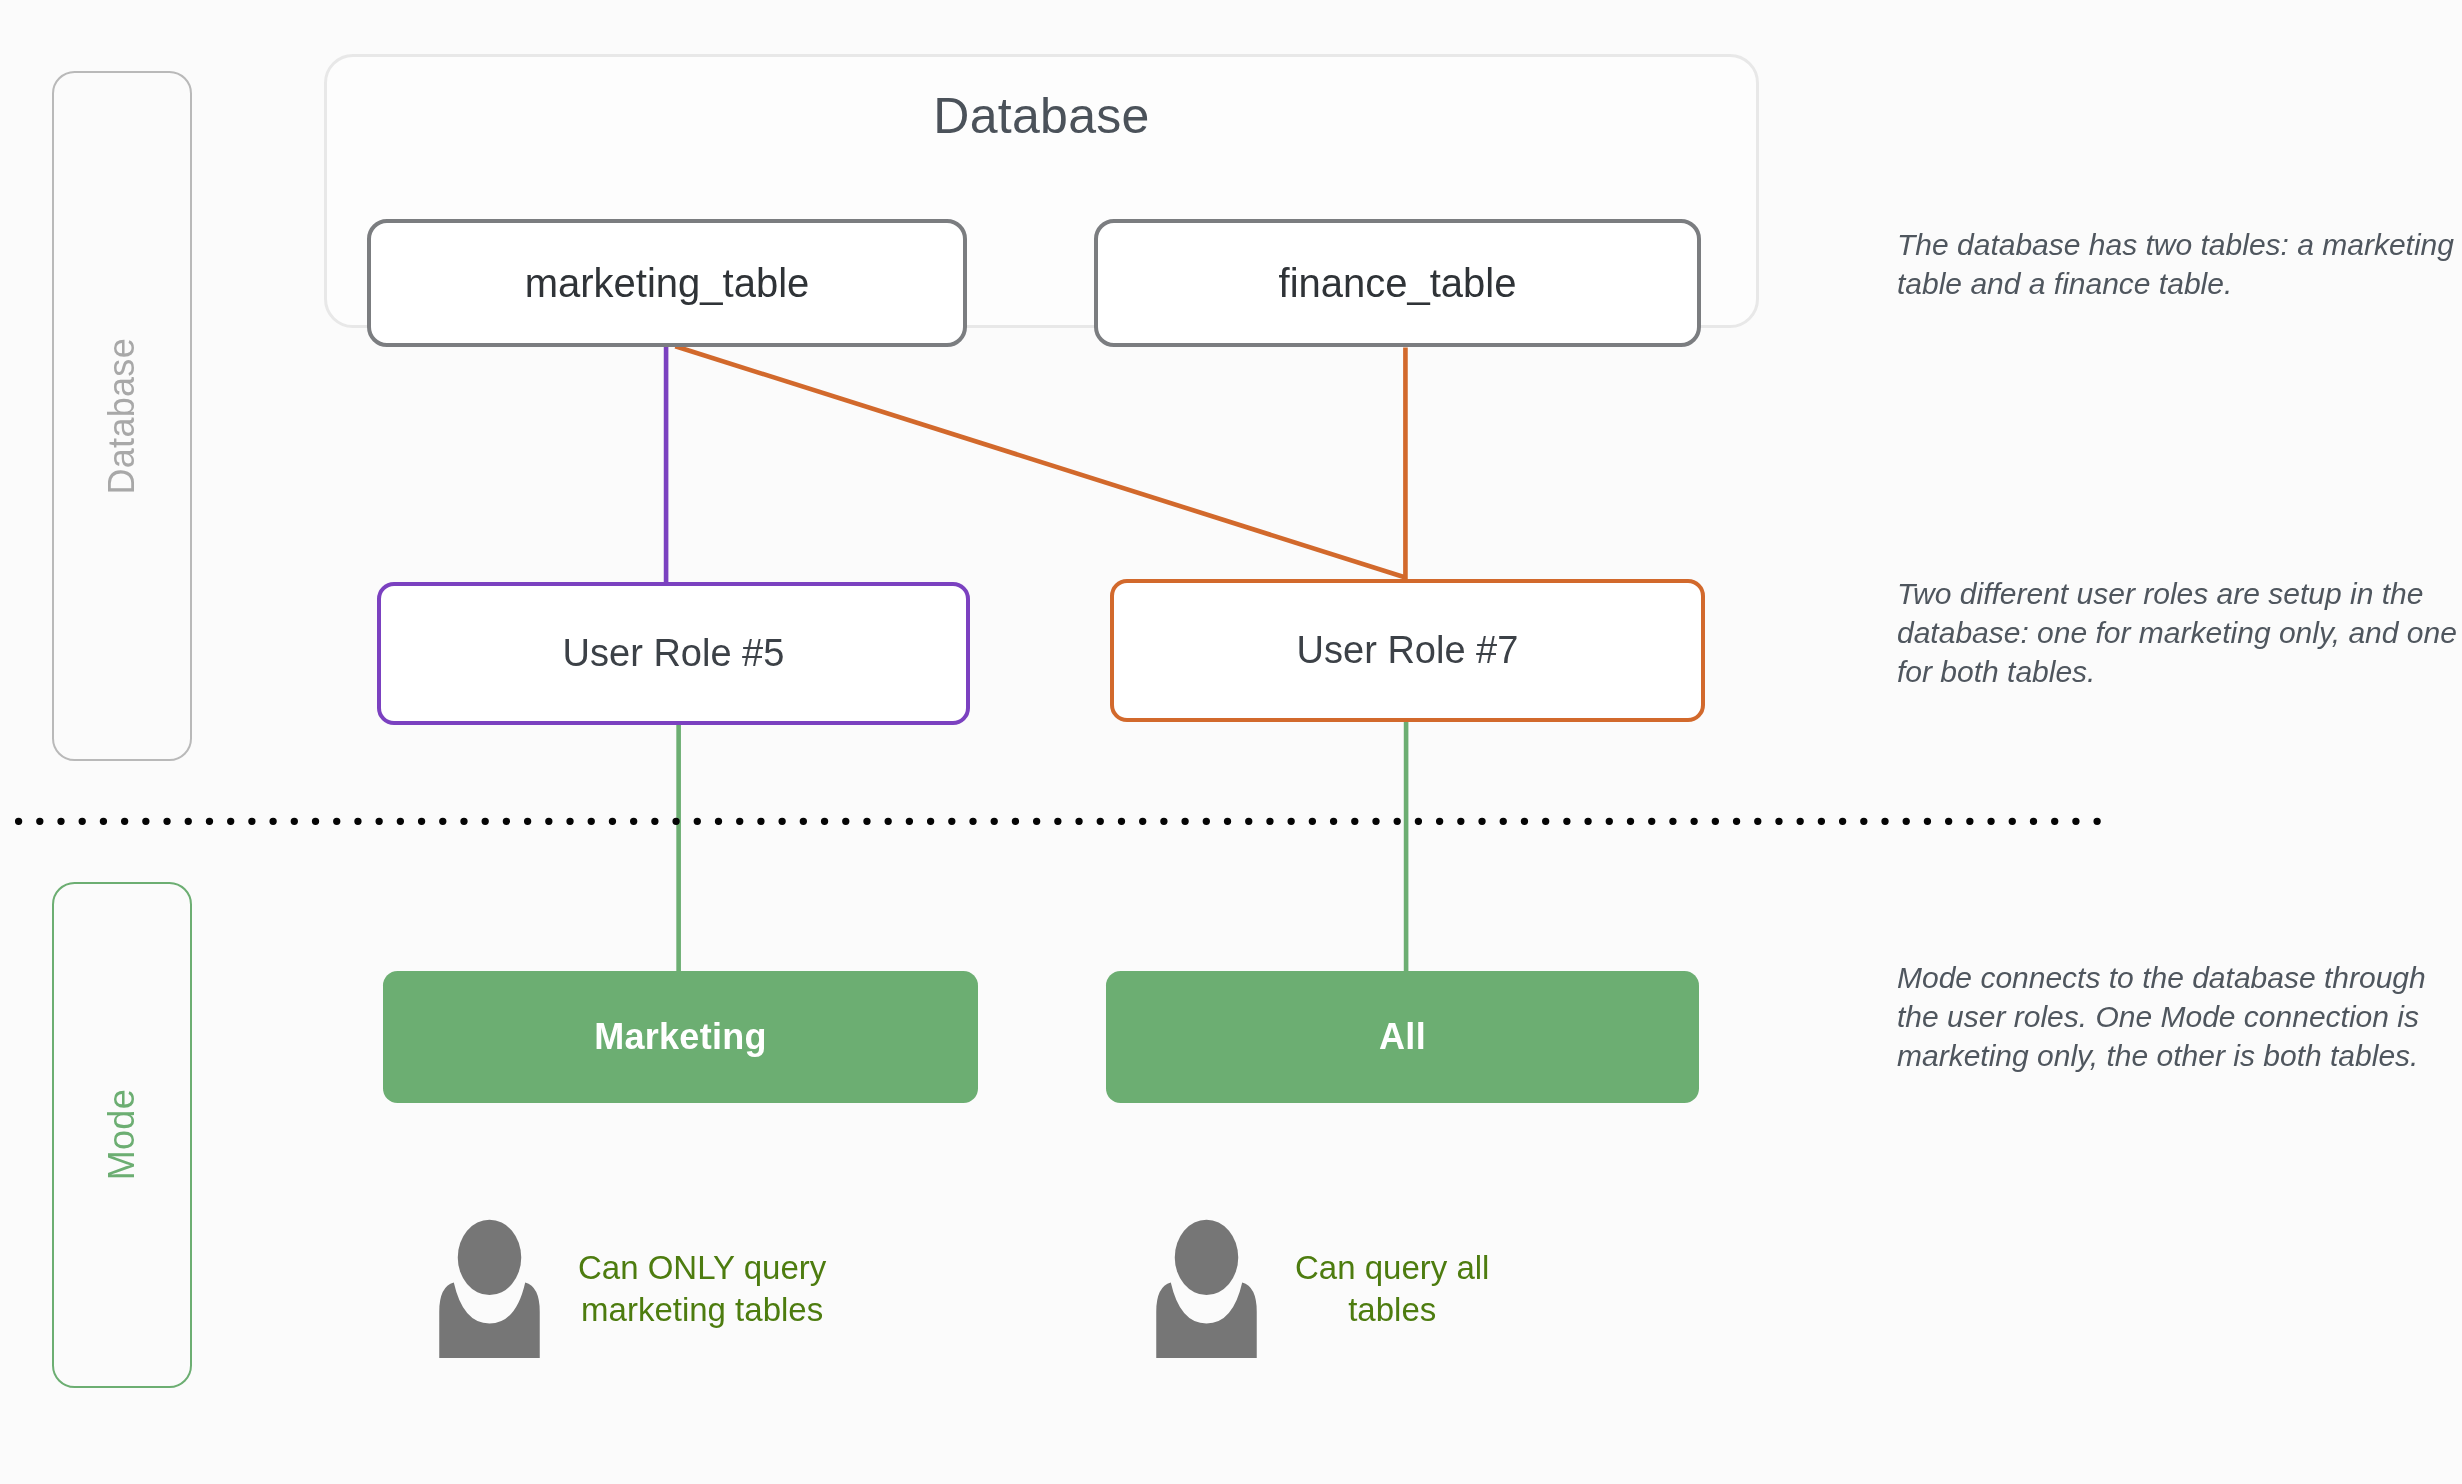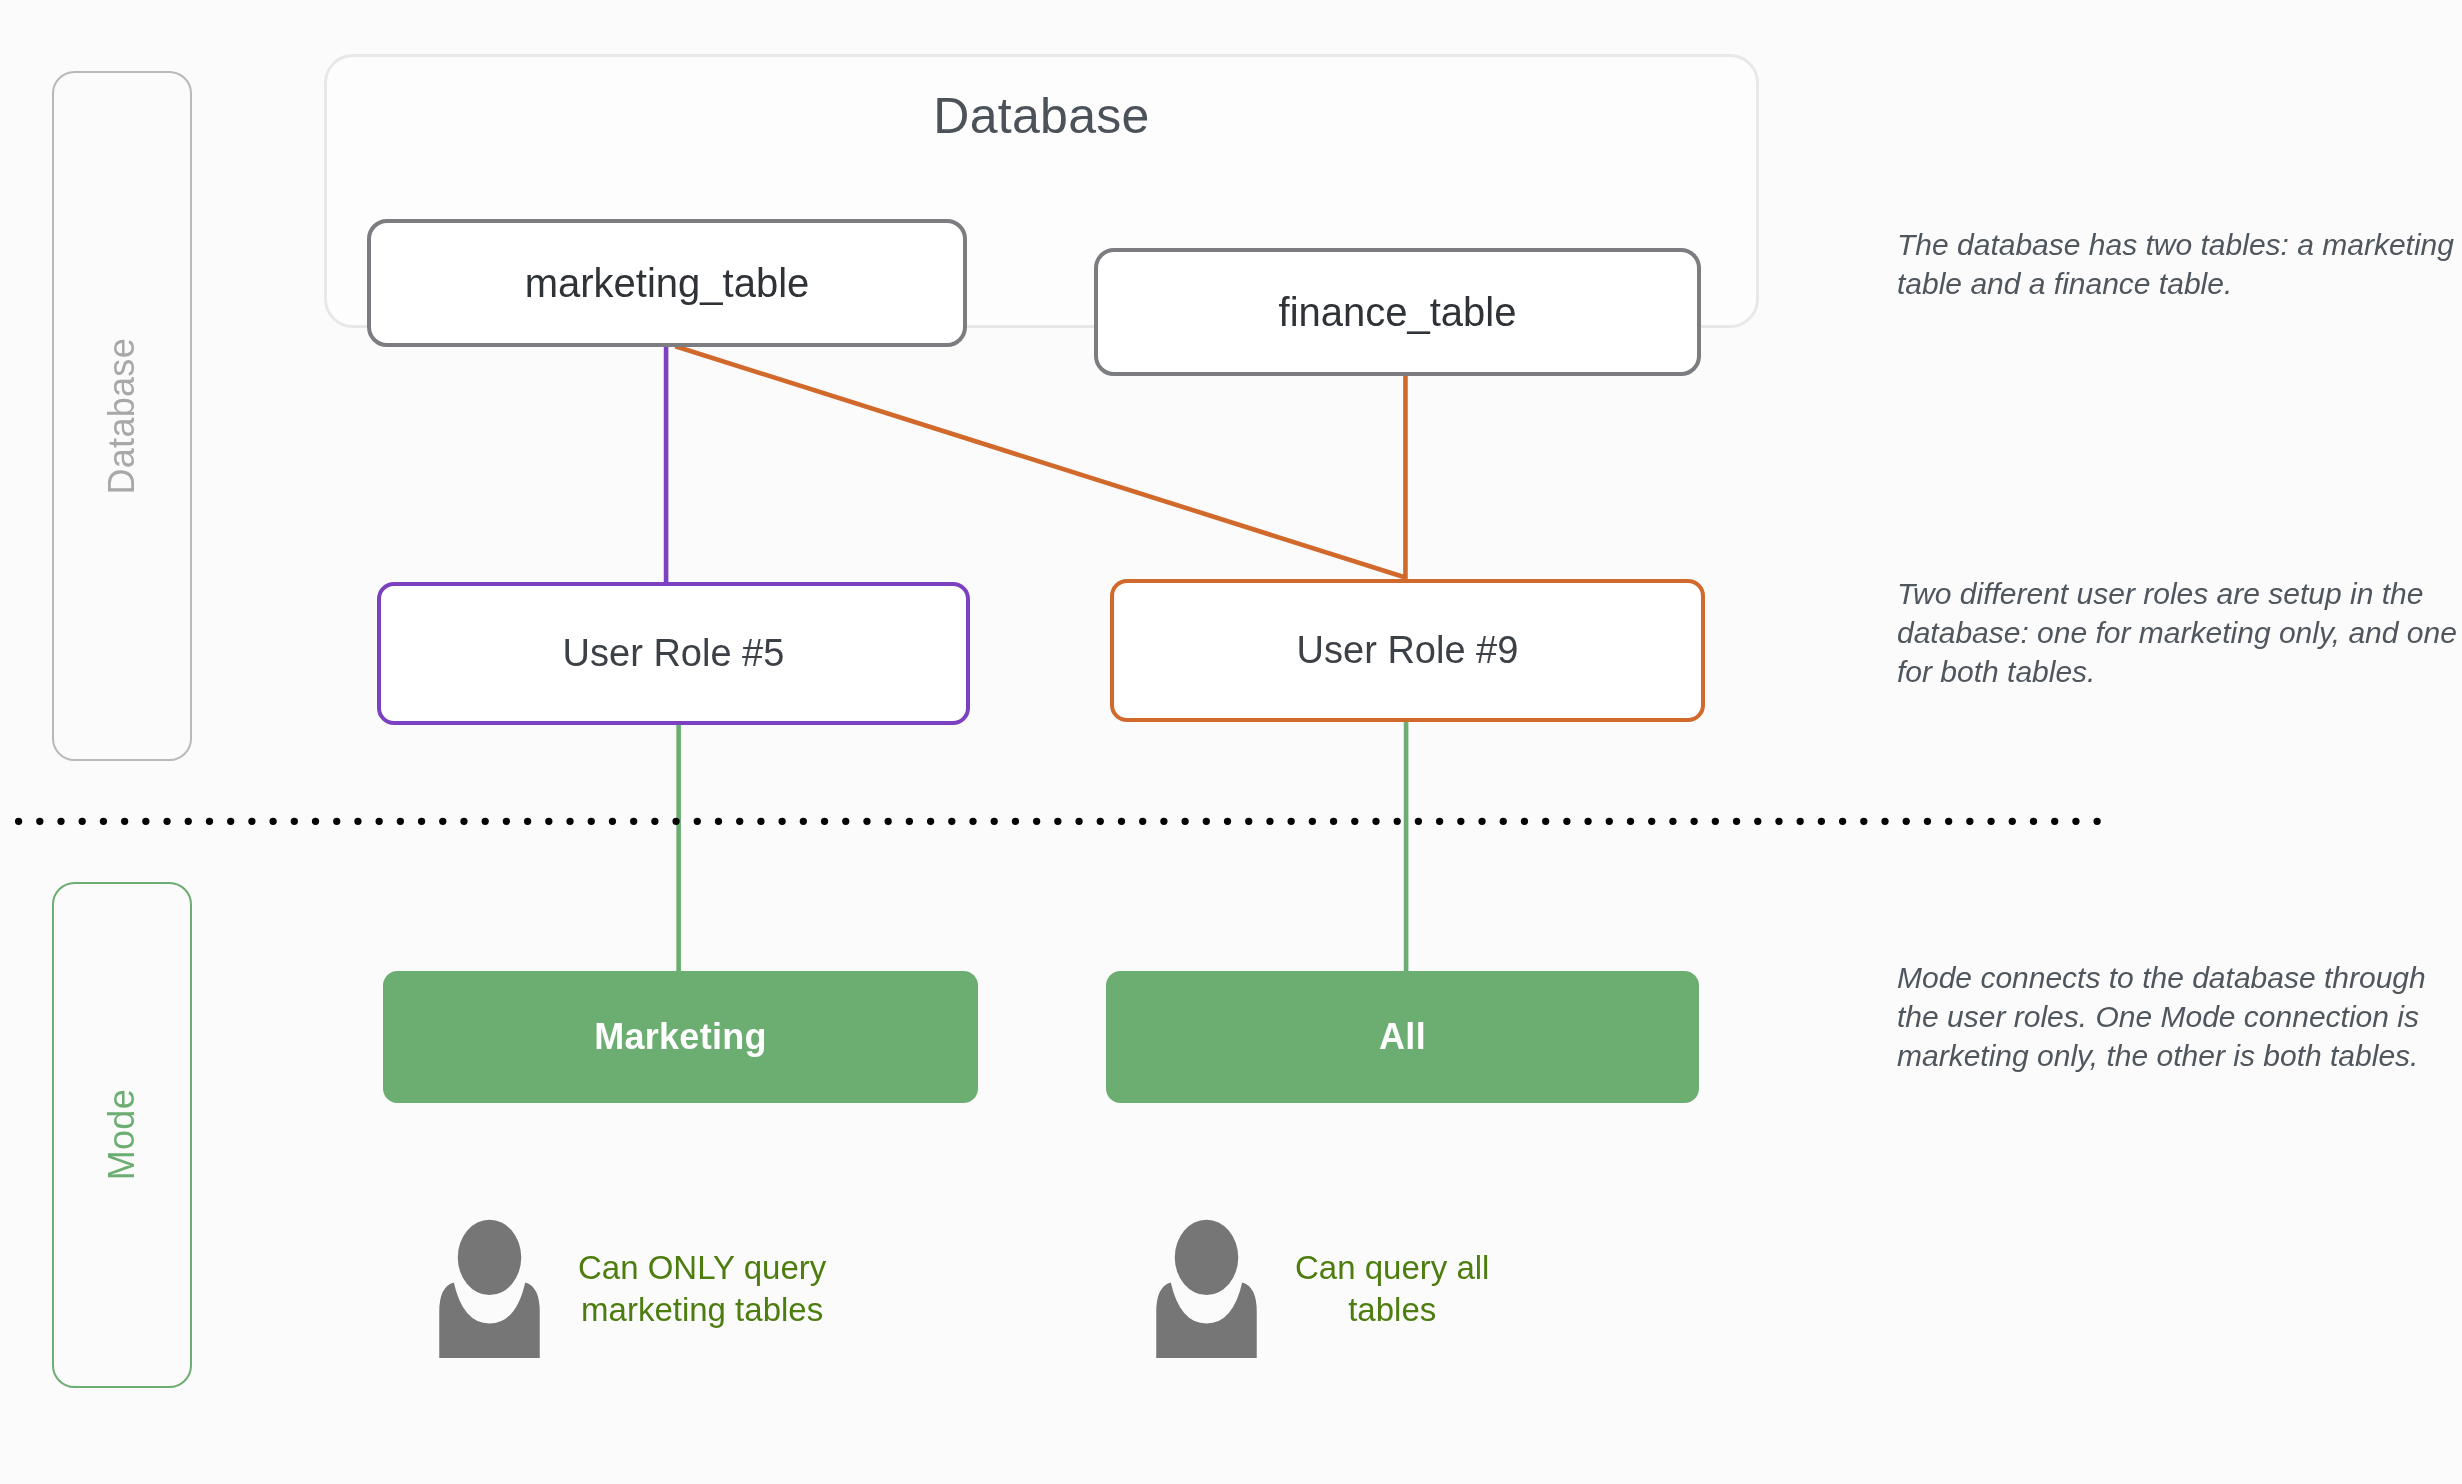--- a/index.html
+++ b/index.html
@@ -84,21 +84,21 @@
     border-radius: 20px;
     background: #ffffff;
     box-sizing: border-box;
     display: flex;
     align-items: center;
     justify-content: center;
     font-size: 40px;
     color: #2f3337;
   }
   #marketing-table-box { left: 367px; top: 219px; width: 600px; height: 128px; }
-  #finance-table-box   { left: 1094px; top: 219px; width: 607px; height: 128px; margin-top: 29px; }
+  #finance-table-box   { left: 1094px; top: 219px; width: 607px; height: 128px; }
 
   
   .role-box {
     position: absolute;
     border-radius: 17px;
     background: #ffffff;
     box-sizing: border-box;
     display: flex;
     align-items: center;
     justify-content: center;
@@ -195,21 +195,21 @@
     <span>marketing_table</span>
   </div>
   <div class="table-box" id="finance-table-box">
     <span>finance_table</span>
   </div>
 
   <div class="role-box" id="user-role-1-box">
     <span>User Role #5</span>
   </div>
   <div class="role-box" id="user-role-2-box">
-    <span>User Role #9</span>
+    <span>User Role #7</span>
   </div>
 
   <div class="conn-box" id="all-conn-box">
     <span>All</span>
   </div>
   <div class="conn-box" id="marketing-conn-box">
     <span>Marketing</span>
   </div>
 
   <div class="persona" id="persona-marketing">

